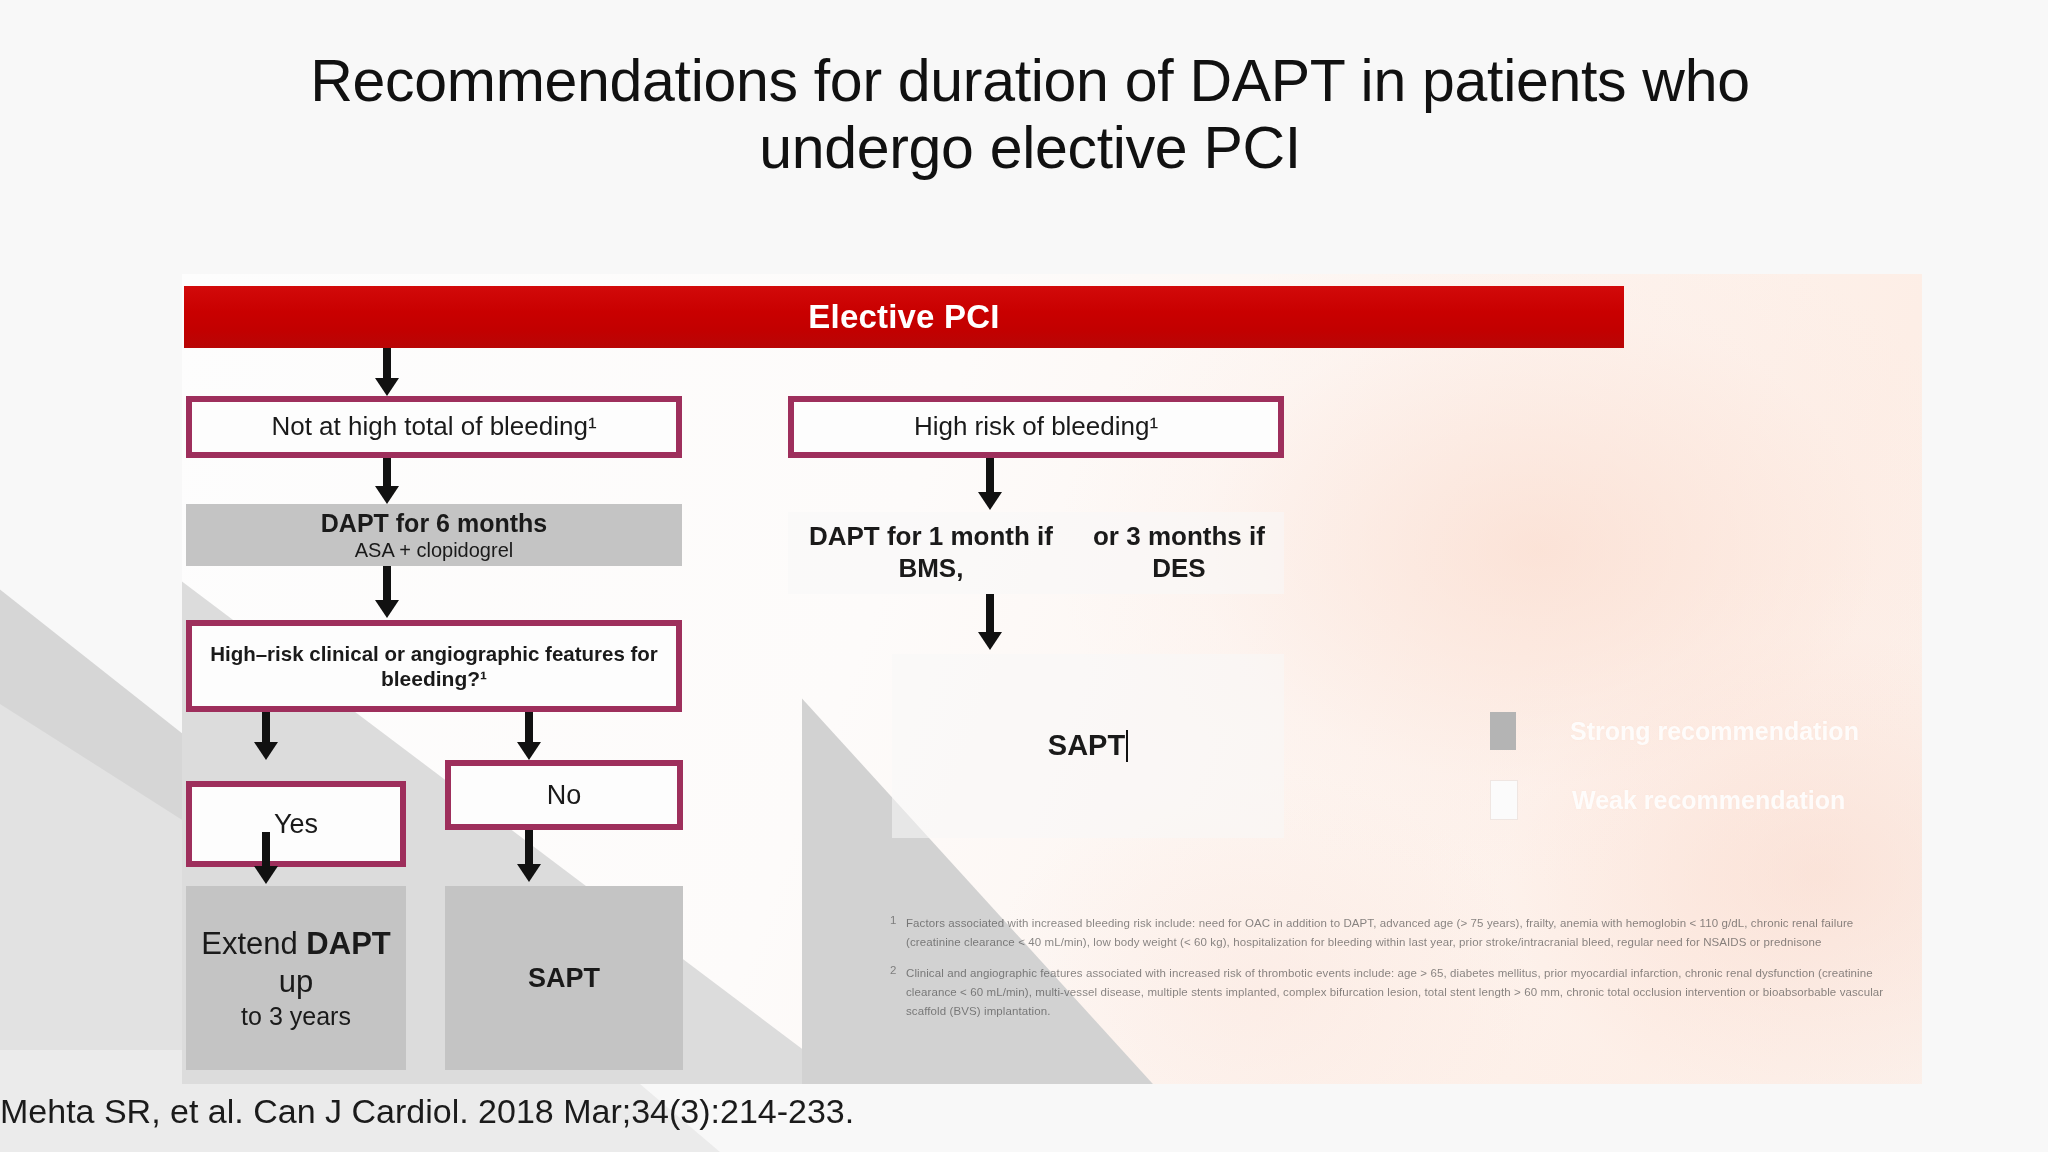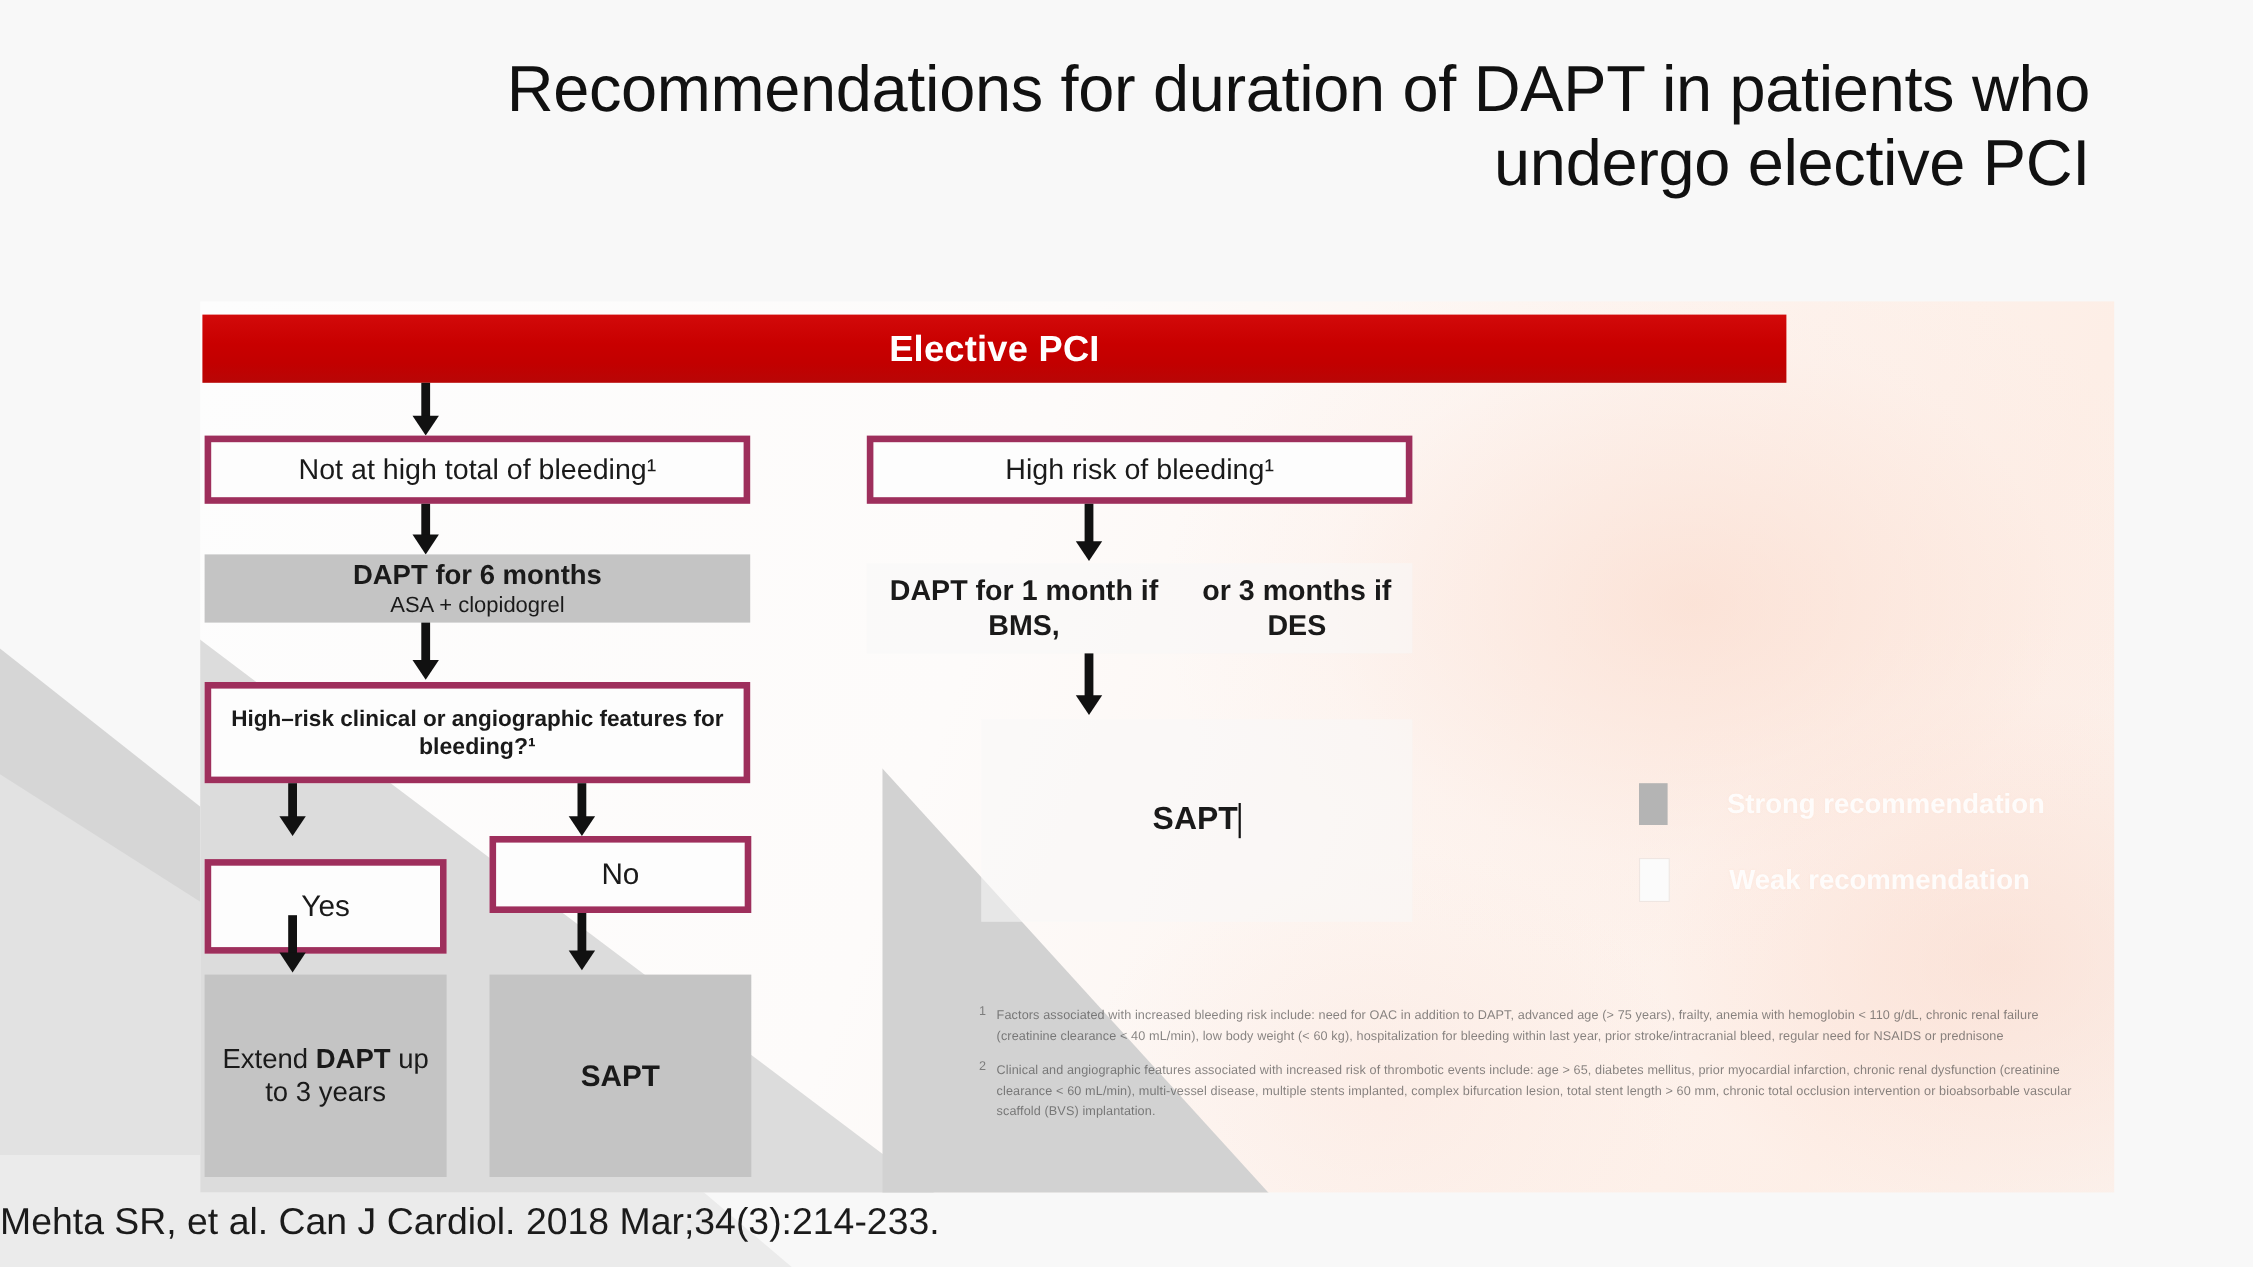--- a/index.html
+++ b/index.html
@@ -51,21 +51,21 @@
     background: #ebebeb;
     clip-path: polygon(0% 0%, 0% 100%, 72% 100%, 60% 0%);
   }
 
   
   #title-block {
     position: absolute;
     left: 160px;
     top: 48px;
     width: 1740px;
-    text-align: right;
+    text-align: center;
     z-index: 6;
   }
   .slide-title-line {
     font-family: "Liberation Sans", sans-serif;
     font-size: 59px;
     line-height: 1.13;
     color: #111111;
     letter-spacing: -0.3px;
     font-weight: 400;
     white-space: nowrap;
@@ -312,21 +312,21 @@
   <div class="arrow" style="left:84px; top:558px; height:54px;">
     <div class="shaft" style="height:36px;"></div>
     <div class="head" style="top:34px;"></div>
   </div>
   <div class="arrow" style="left:347px; top:556px; height:54px;">
     <div class="shaft" style="height:36px;"></div>
     <div class="head" style="top:34px;"></div>
   </div>
 
   <div class="node node-grey" style="left:4px; top:612px; width:220px; height:184px; flex-direction:column; z-index:7;">
-    <span class="node-txt" style="font-size:25px;">
+    <span class="node-txt" style="font-size:31px;">
       <span>Extend </span><b>DAPT</b><span> up</span>
     </span>
     <span class="node-txt" style="font-size:25px;">to 3 years</span>
   </div>
 
   <div class="node node-grey" style="left:263px; top:612px; width:238px; height:184px; z-index:7;">
     <span class="node-txt" style="font-size:27px; font-weight:bold;">SAPT</span>
   </div>
 
   <div class="arrow" style="left:804px; top:74px; height:48px; opacity:0;">

